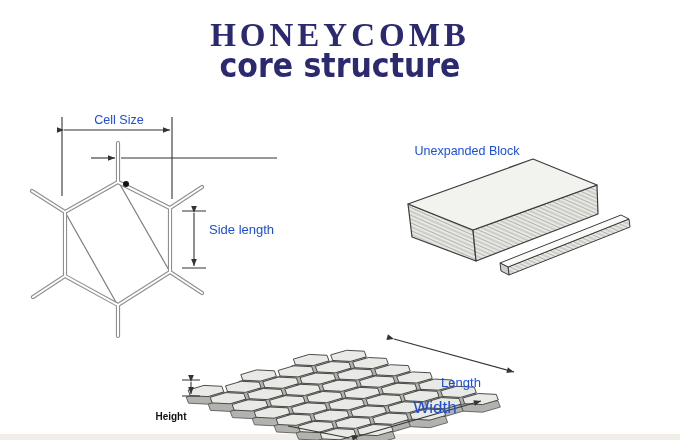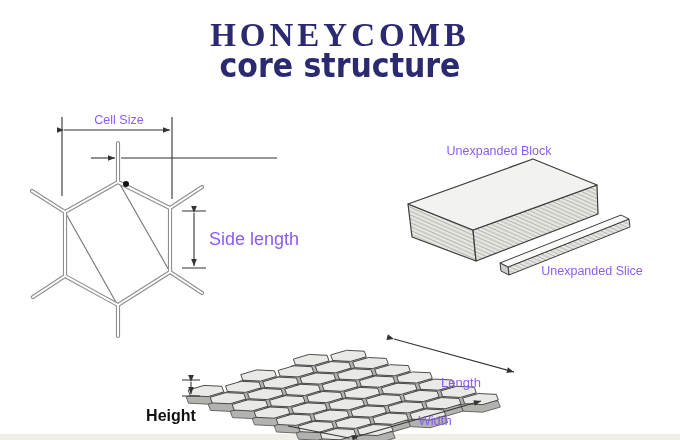--- a/index.html
+++ b/index.html
@@ -4,24 +4,24 @@
 <style>
   html,body{margin:0;padding:0;background:#fff;}
   .stage{position:relative;width:680px;height:440px;background:#ffffff;overflow:hidden;
          font-family:"Liberation Sans",sans-serif;}
   .title-line1{position:absolute;left:0;top:19px;width:680px;text-align:center;
        font-family:Liberation Serif, serif;font-weight:bold;font-size:33px;
        letter-spacing:4px;color:#2b2970;line-height:1;}
   .title-line2{position:absolute;left:0;top:51px;width:680px;text-align:center;
        font-family:"DejaVu Sans",sans-serif;font-weight:bold;font-size:30px;
        letter-spacing:0px;color:#2b2970;line-height:1;transform:scaleY(1.12);}
-  .lbl{position:absolute;color:#8b5cf6;font-size:12.5px;white-space:nowrap;
+  .lbl{position:absolute;color:#1d4ed8;font-size:12.5px;white-space:nowrap;
        transform:translate(-50%,-50%);line-height:1.1;}
   .lbl.left-anchor{transform:translate(0,-50%);}
-  .lbl.bold{font-weight:bold;font-size:16px;color:#111;}
+  .lbl.bold{font-weight:bold;font-size:10px;color:#111;}
   svg{position:absolute;left:0;top:0;}
 </style>
 </head>
 <body>
 
 <div class="stage">
 
   <div class="title-line1">HONEYCOMB</div>
   <div class="title-line2">core structure</div>
 
@@ -165,21 +165,20 @@
 
       <path d="M288,426 L349,438"></path>
       <line x1="359" y1="436" x2="481" y2="401" marker-start="url(#arw)" marker-end="url(#arw)"></line>
 
       <path d="M182,380 H200 M182,396 H200"></path>
       <line x1="191" y1="382" x2="191" y2="394" marker-start="url(#arw)" marker-end="url(#arw)"></line>
     </g>
   </svg>
 
   <div class="lbl" style="left:119px;top:121px;">Cell Size</div>
-  <div class="lbl left-anchor" style="left:209px;top:240px;font-size:18px;">Side length</div>
+  <div class="lbl left-anchor" style="left:209px;top:230px;font-size:13px;">Side length</div>
 
-  <div class="lbl" style="left:467px;top:152px;margin-left:32px;">Unexpanded Block</div>
-  <div class="lbl" style="left:592px;top:272px;">Unexpanded Slice</div>
+  <div class="lbl" style="left:467px;top:152px;">Unexpanded Block</div>
 
   <div class="lbl" style="left:461px;top:341px;font-size:13px;margin-top:42px;">Length</div>
-  <div class="lbl" style="left:435px;top:421px;font-size:13px;">Width</div>
+  <div class="lbl" style="left:435px;top:408px;font-size:17px;">Width</div>
   <div class="lbl bold" style="left:171px;top:416px;">Height</div>
 </div>
 
 </body></html>

